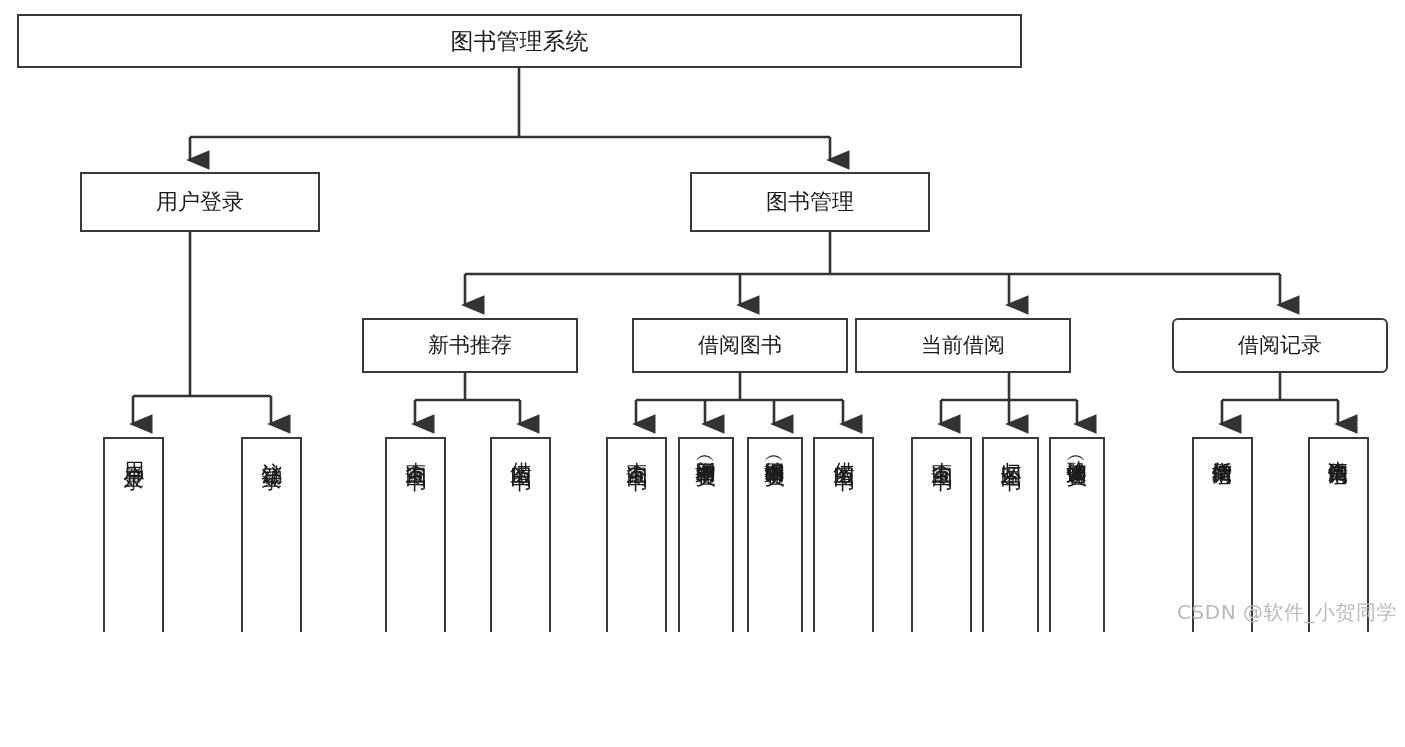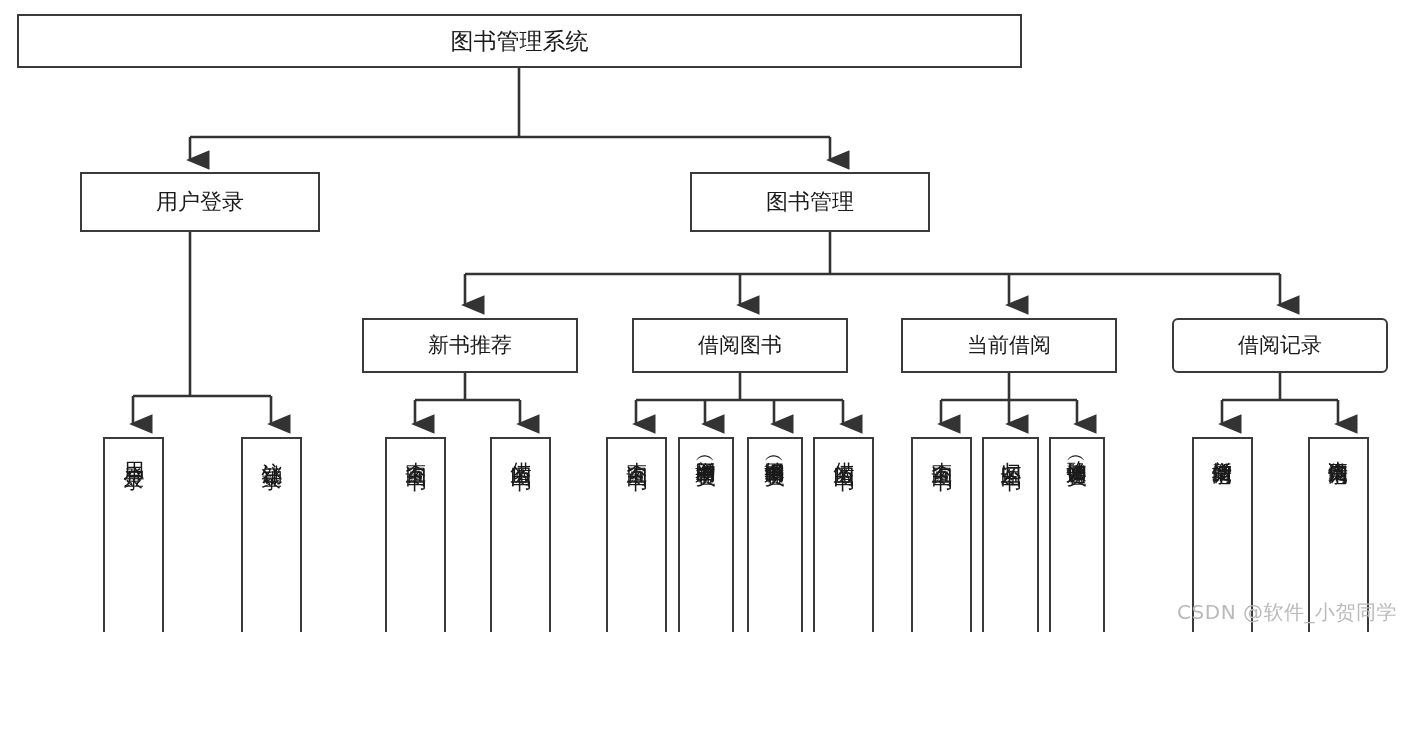--- a/index.html
+++ b/index.html
@@ -140,21 +140,21 @@
   <div class="node node-l2" style="left:690px; top:172px; width:240px; height:60px;">
     <span class="label">图书管理</span>
   </div>
 
   <div class="node node-l3" style="left:362px; top:318px; width:216px; height:55px;">
     <span class="label">新书推荐</span>
   </div>
   <div class="node node-l3" style="left:632px; top:318px; width:216px; height:55px;">
     <span class="label">借阅图书</span>
   </div>
-  <div class="node node-l3" style="left:901px; top:318px; width:216px; height:55px;align-items:center;">
+  <div class="node node-l3" style="left:855px; top:318px; width:216px; height:55px;align-items:center;">
     <span class="label">当前借阅</span>
   </div>
   <div class="node node-l3" style="left:1172px; top:318px; width:216px; height:55px;border-radius:6px;">
     <span class="label">借阅记录</span>
   </div>
 
   <div class="node node-leaf" style="left:103px; top:437px; width:61px; height:298px;">
     <span class="label">用户登录</span>
   </div>
   <div class="node node-leaf" style="left:241px; top:437px; width:61px; height:298px;">

